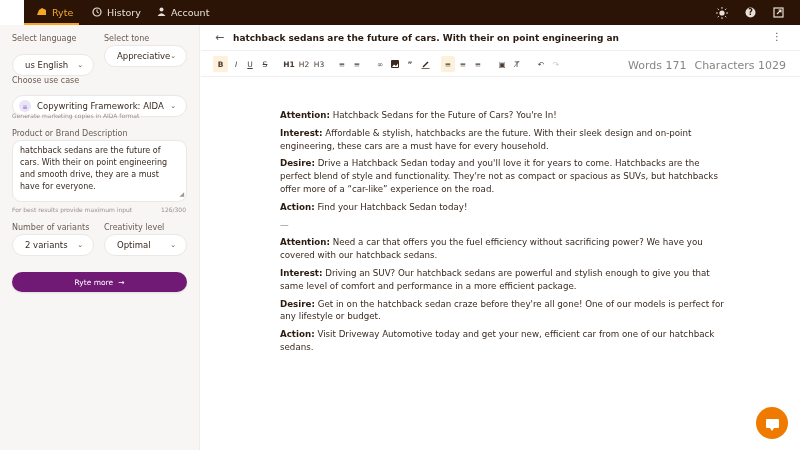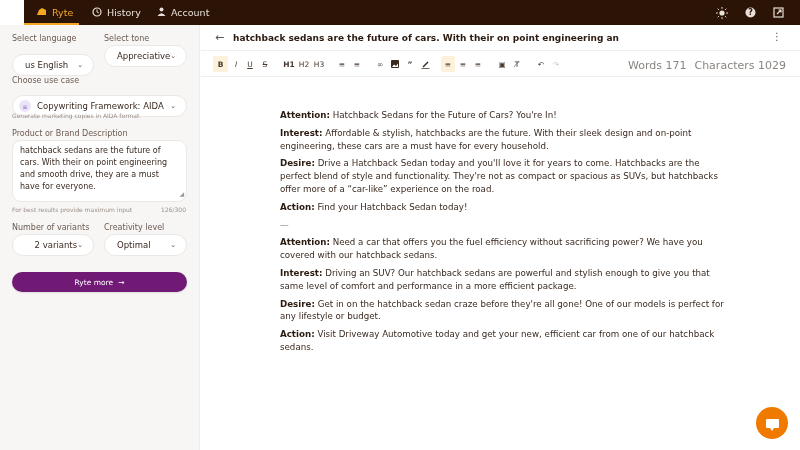--- a/index.html
+++ b/index.html
@@ -137,21 +137,21 @@
 
   <div class="lbl" style="left:12px;top:104px;">Product or Brand Description</div>
   <div class="textarea" style="top:115px;">
     <span>hatchback sedans are the future of cars. With their on point engineering and smooth drive, they are a must have for everyone.</span>
     <span class="resize">◢</span>
   </div>
   <div class="hint" style="left:12px;top:181px;">For best results provide maximum input</div>
   <div class="hint" style="right:13px;top:181px;">126/300</div>
 
   <div class="lbl" style="left:12px;top:198px;">Number of variants</div>
-  <div class="select" style="left:12px;top:209px;width:82px;text-align:right;">
+  <div class="select" style="left:12px;top:209px;width:82px;">
     <span class="val">2 variants</span>
     <span class="chev">⌄</span>
   </div>
 
   <div class="lbl" style="left:104px;top:198px;">Creativity level</div>
   <div class="select" style="left:104px;top:209px;width:83px;">
     <span class="val">Optimal</span>
     <span class="chev">⌄</span>
   </div>
 

